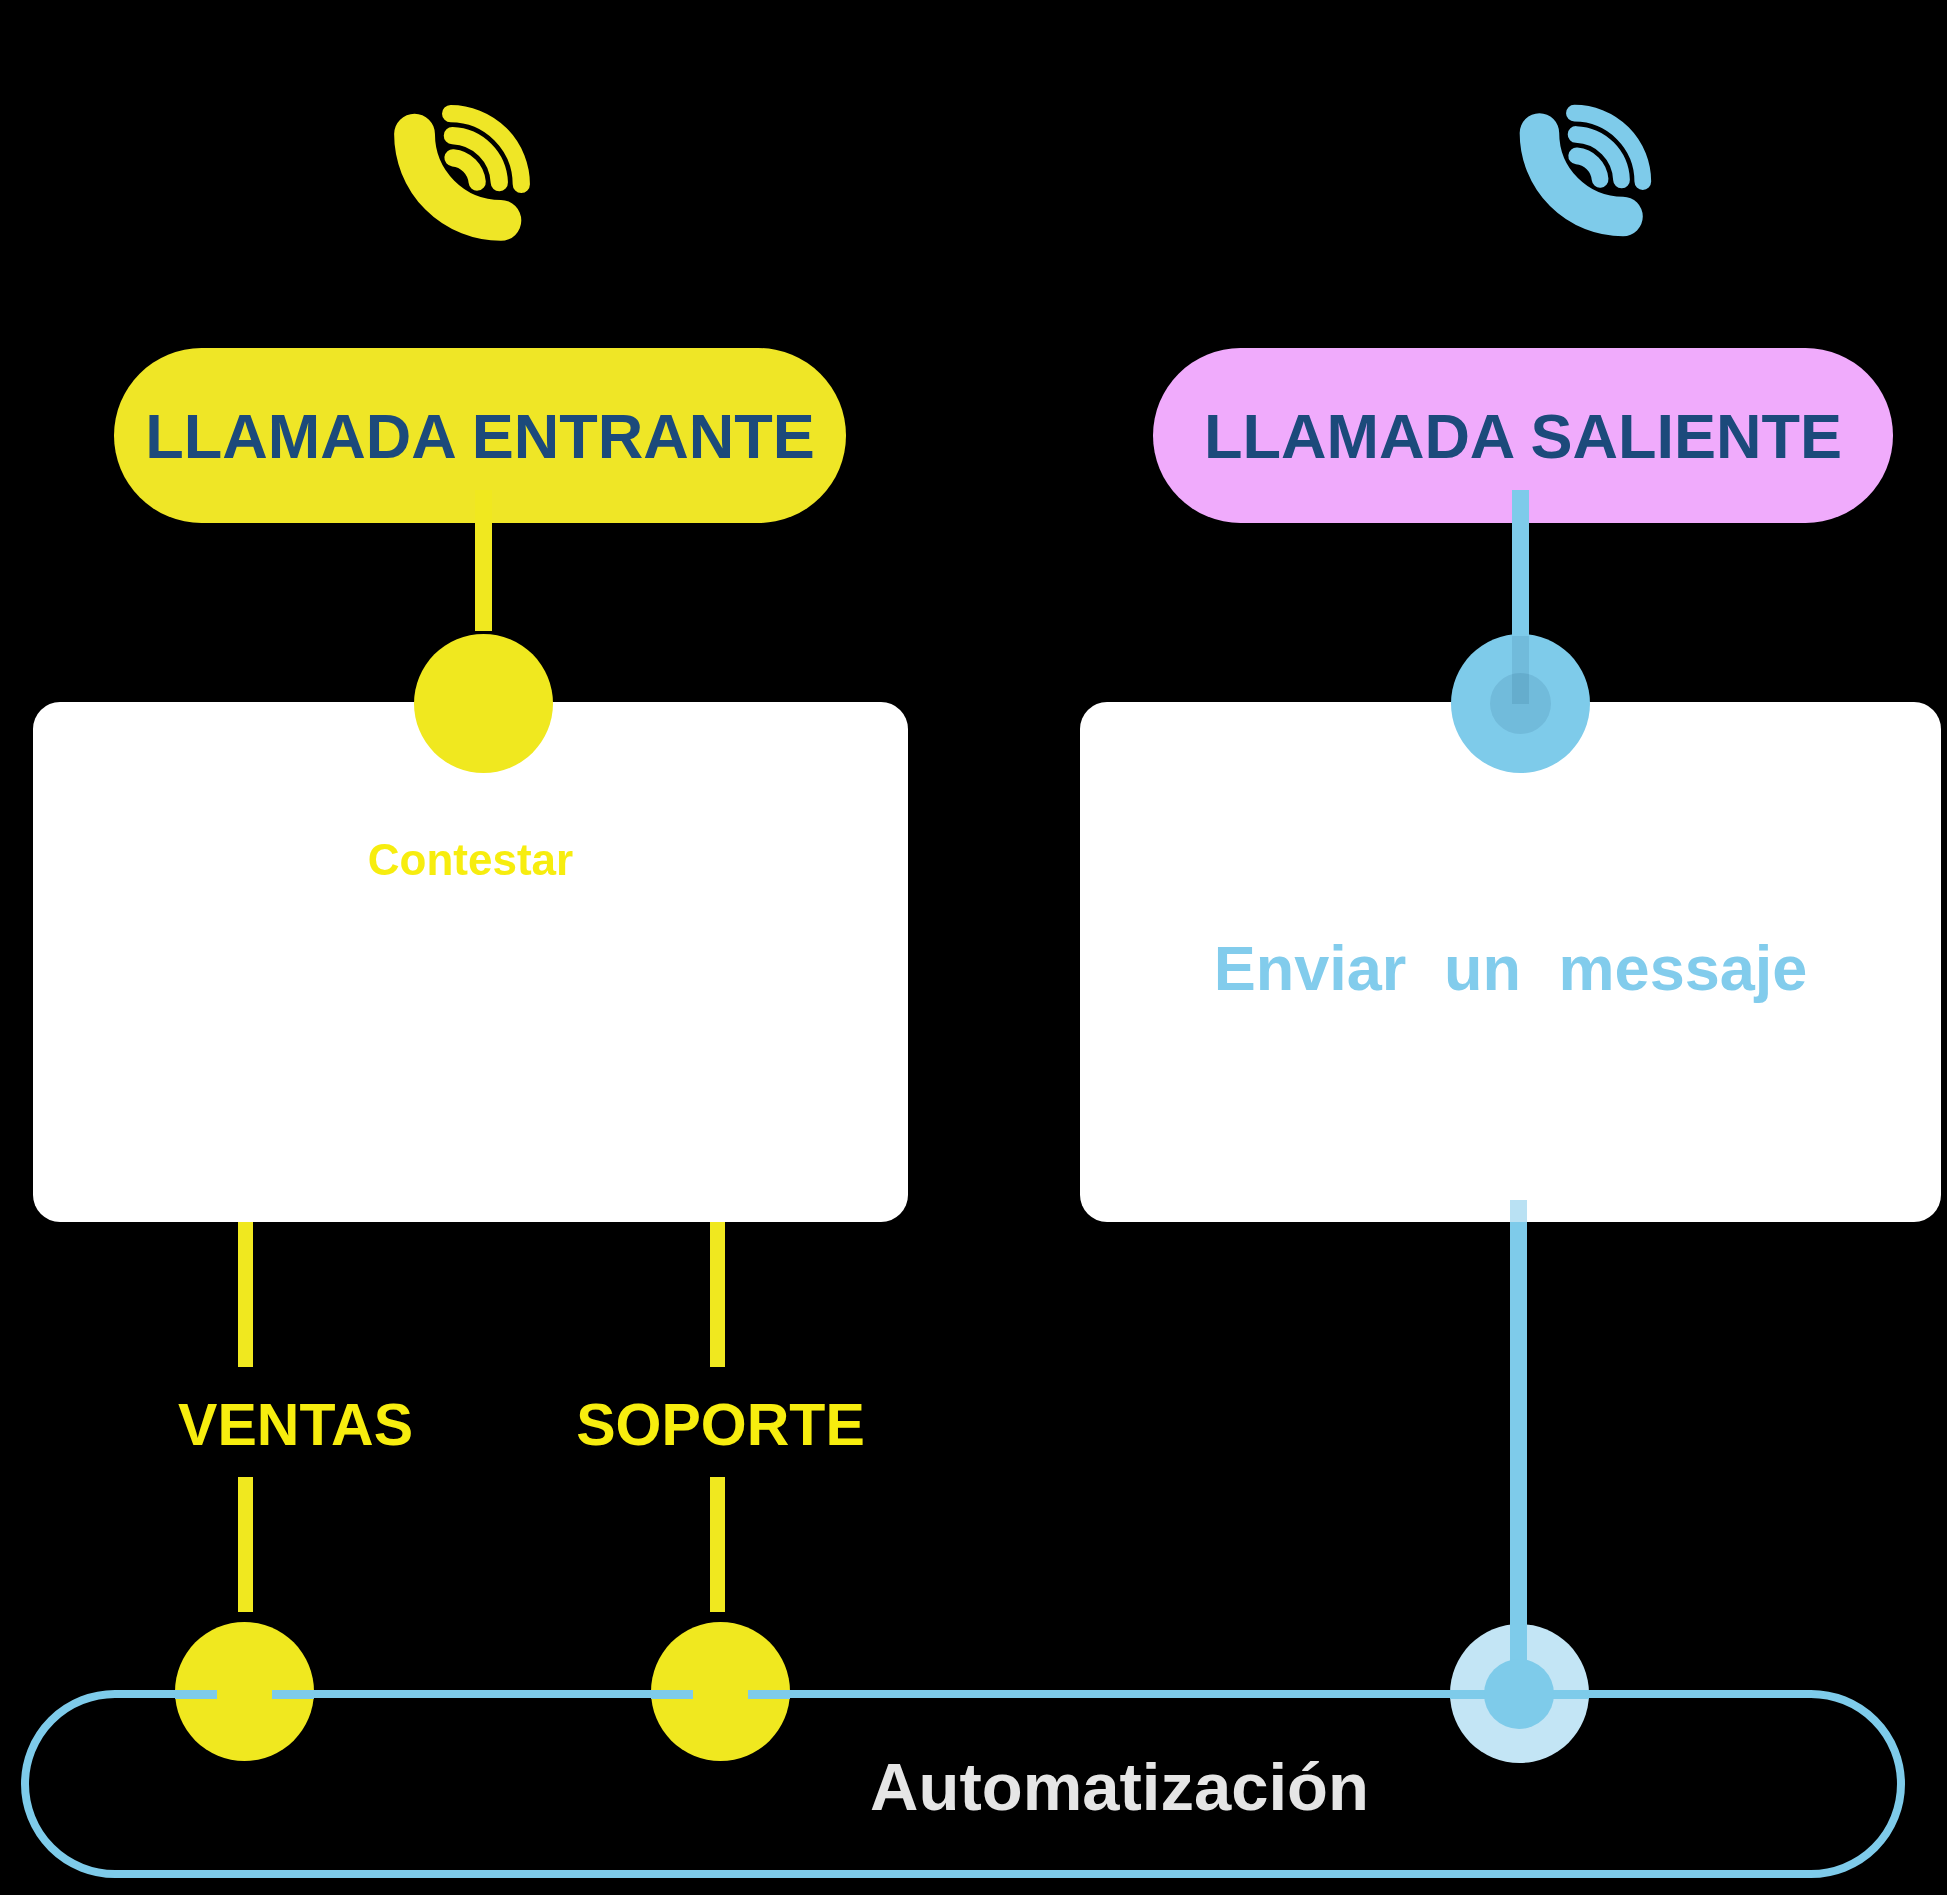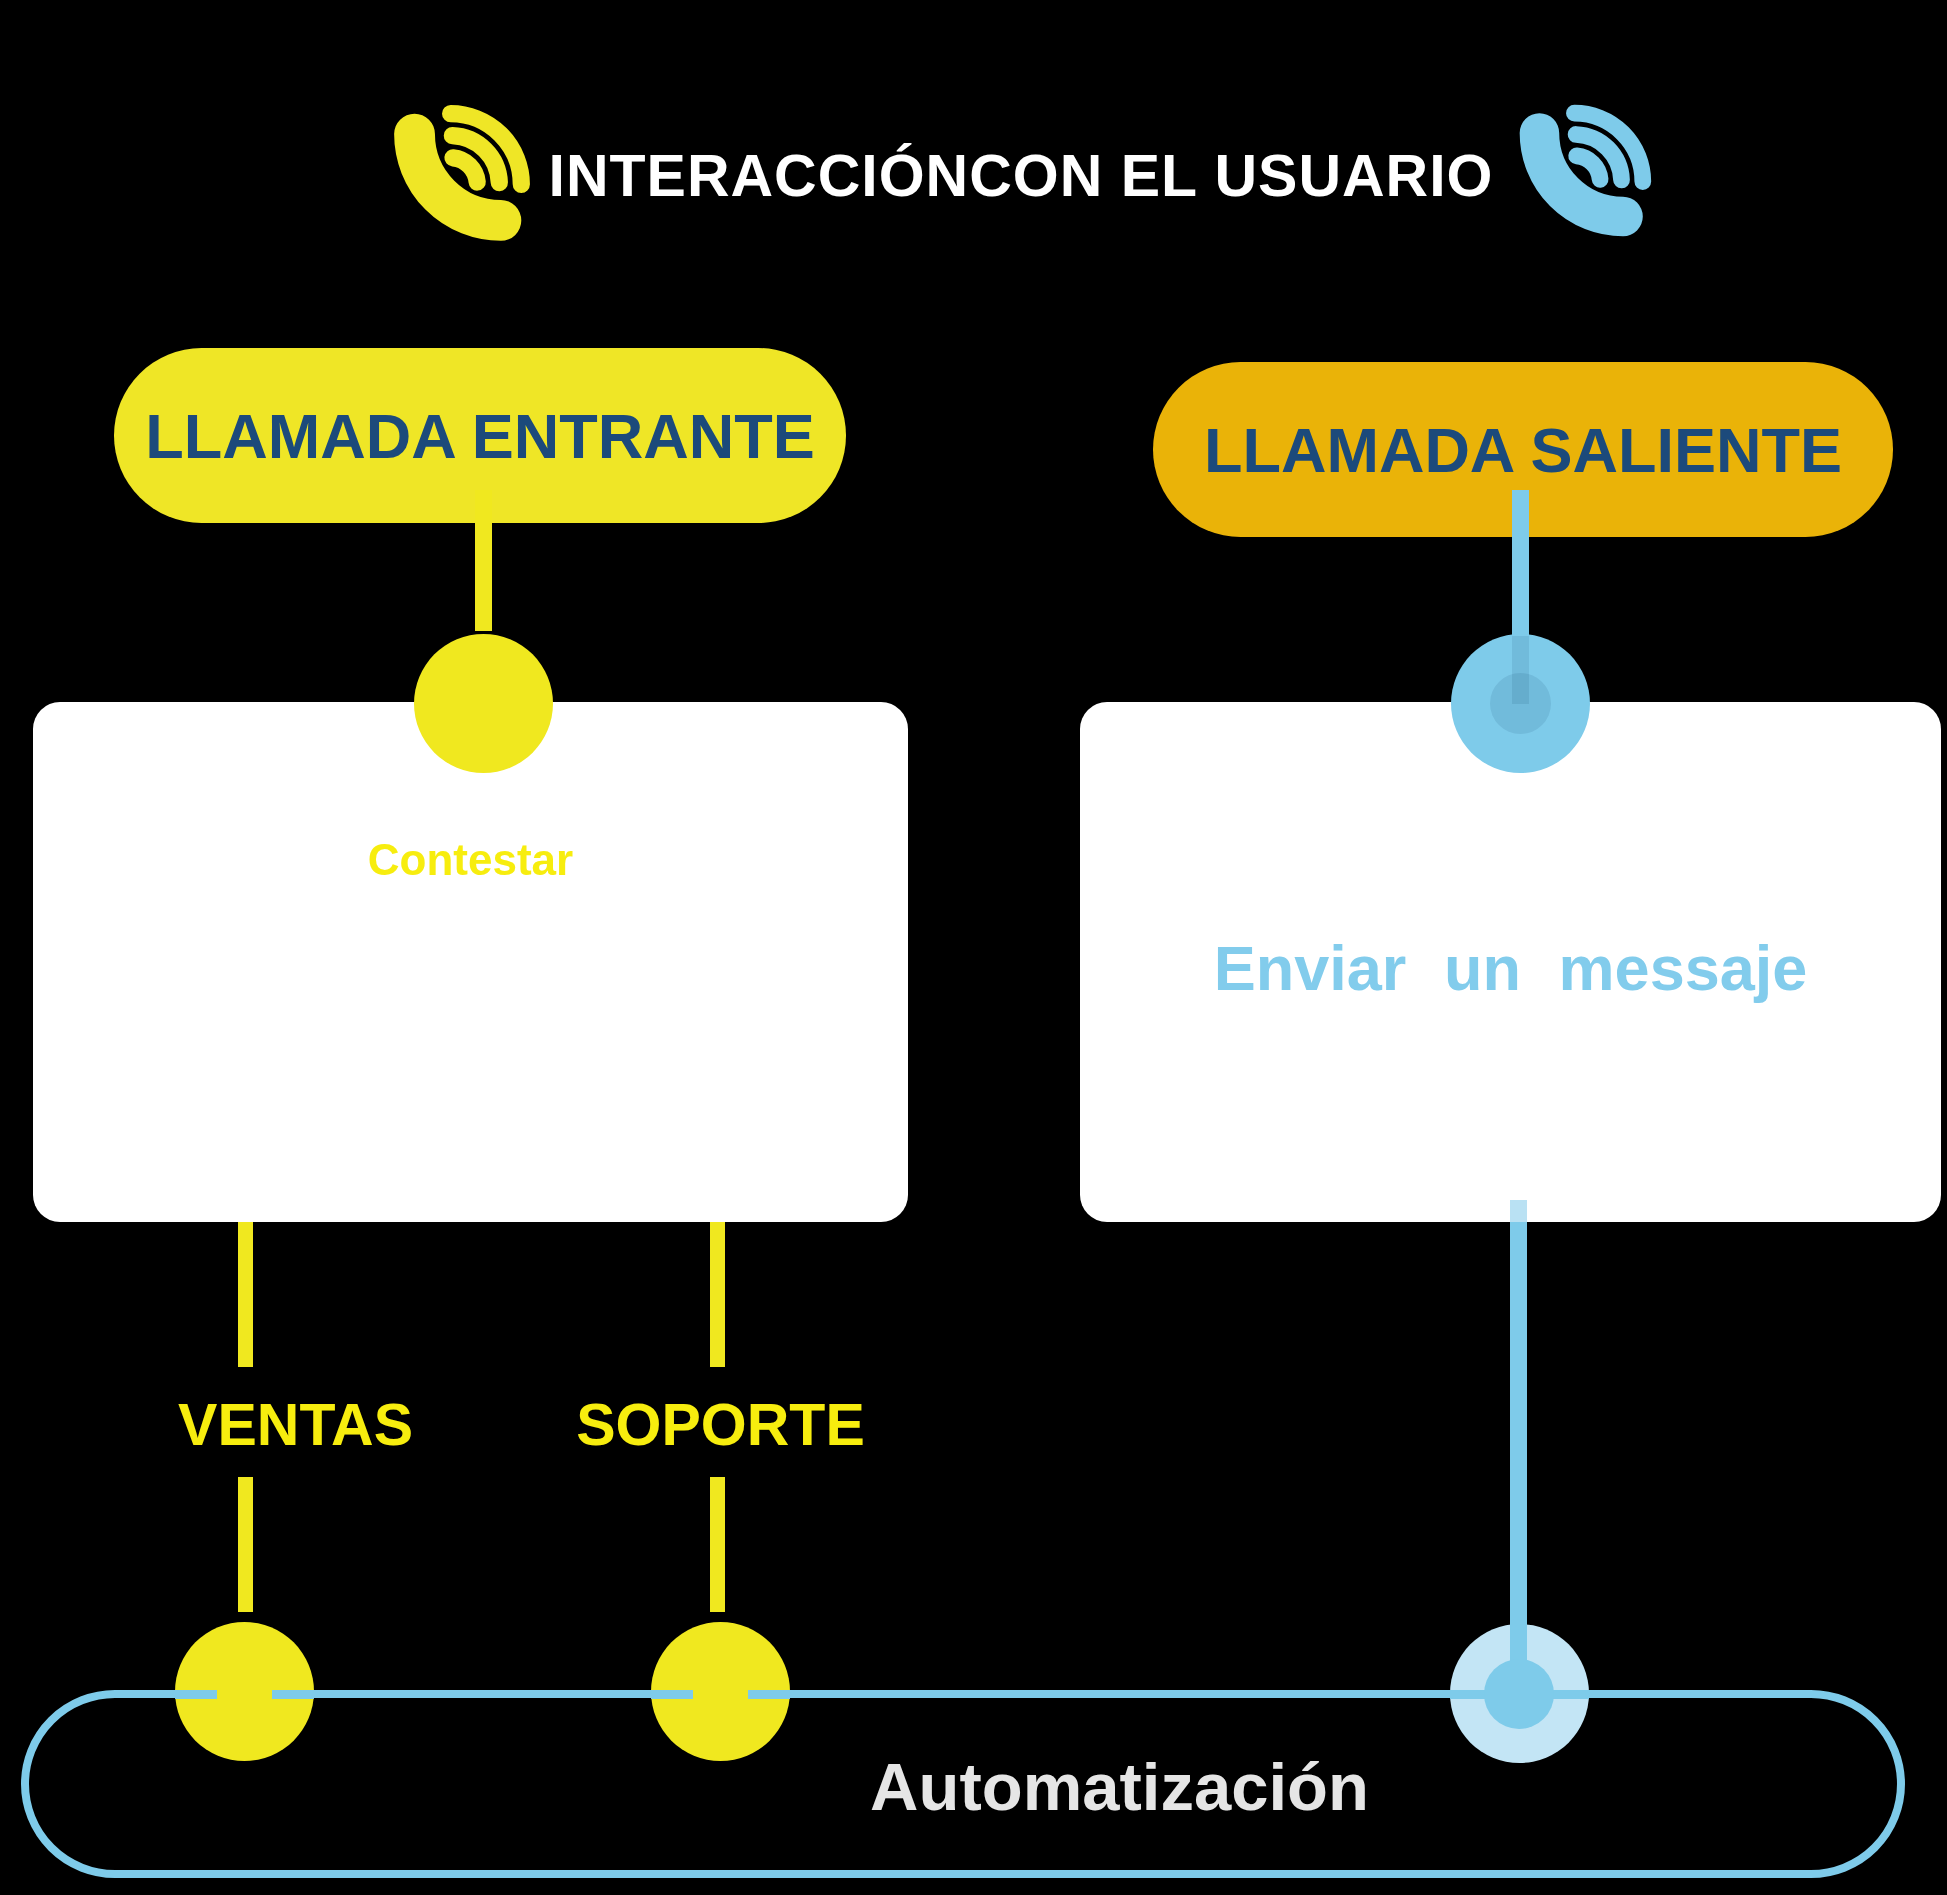--- a/index.html
+++ b/index.html
@@ -23,21 +23,21 @@
   .phone-left{left:380px;top:98px;color:#EFE626;}
   .phone-right{left:1506px;top:98px;color:#7ECBEA;}
 
   
   .pill{
     height:175px;border-radius:88px;
     display:flex;align-items:center;justify-content:center;
     font-weight:bold;font-size:63px;color:#1C4A7B;margin-top:27px;
   }
   .pill-yellow{left:114px;top:321px;width:732px;background:#EFE626;}
-  .pill-blue{left:1153px;top:335px;width:740px;background:#eab308;}
+  .pill-blue{left:1153px;top:321px;width:740px;background:#f0abfc;}
 
   
   .vline{width:17px;}
   .yline{background:#F0E81F;}
   .bline{background:#7ECBEA;}
   .branchline{width:15px;background:#F0E81F;}
 
   
   .node{width:139px;height:139px;border-radius:50%;}
   .node-yellow{background:#F0E81F;}
@@ -75,21 +75,20 @@
   <div class="abs card card-right"></div>
 
   <div class="abs phone phone-left">
     <svg viewBox="0 0 100 100" width="157" height="157">
       <path d="M22 23 A55 55 0 0 0 77 78" fill="none" stroke="currentColor" stroke-width="26" stroke-linecap="round"></path>
       <path d="M46.5 38.1 A17 17 0 0 1 61.9 53.5" fill="none" stroke="currentColor" stroke-width="11" stroke-linecap="round"></path>
       <path d="M46.1 24 A31 31 0 0 1 76 53.9" fill="none" stroke="currentColor" stroke-width="11" stroke-linecap="round"></path>
       <path d="M45 10 A45 45 0 0 1 90 55" fill="none" stroke="currentColor" stroke-width="11" stroke-linecap="round"></path>
     </svg>
   </div>
-  <div class="abs txt title">INTERACCIÓNCON EL USUARIO</div>
   <div class="abs phone phone-right">
     <svg viewBox="0 0 100 100" width="152" height="152">
       <path d="M22 23 A55 55 0 0 0 77 78" fill="none" stroke="currentColor" stroke-width="26" stroke-linecap="round"></path>
       <path d="M46.5 38.1 A17 17 0 0 1 61.9 53.5" fill="none" stroke="currentColor" stroke-width="11" stroke-linecap="round"></path>
       <path d="M46.1 24 A31 31 0 0 1 76 53.9" fill="none" stroke="currentColor" stroke-width="11" stroke-linecap="round"></path>
       <path d="M45 10 A45 45 0 0 1 90 55" fill="none" stroke="currentColor" stroke-width="11" stroke-linecap="round"></path>
     </svg>
   </div>
 
   <div class="abs pill pill-yellow">

